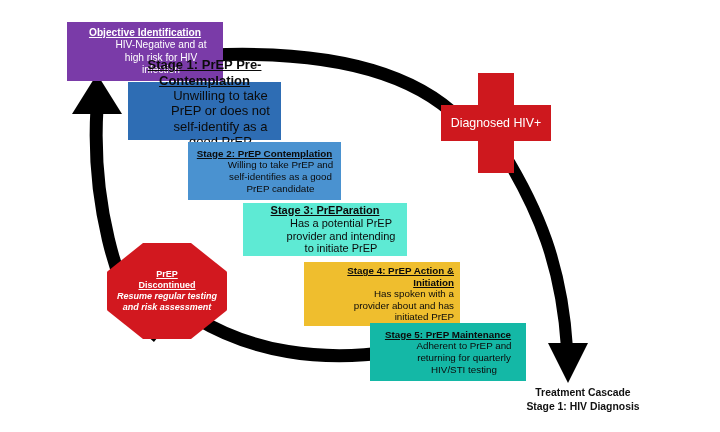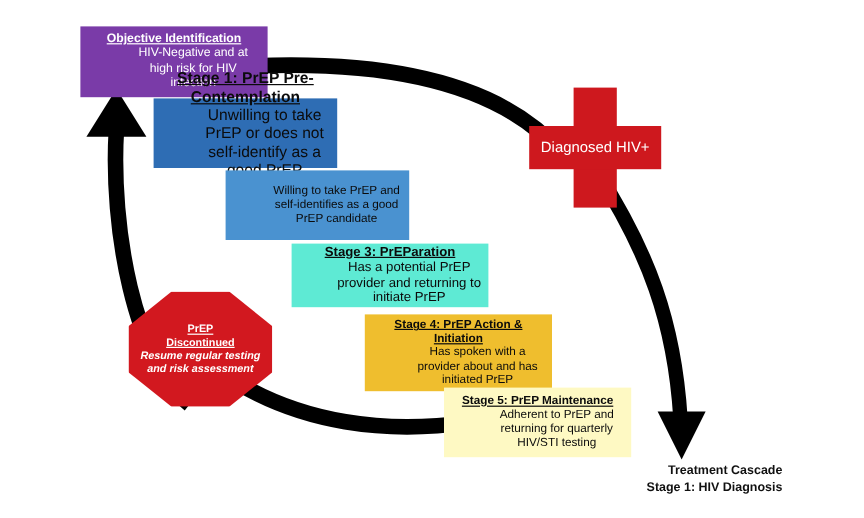--- a/index.html
+++ b/index.html
@@ -8,34 +8,34 @@
   svg.arrows{position:absolute;left:0;top:0;width:720px;height:432px;}
   .box{position:absolute;box-sizing:border-box;display:flex;flex-direction:column;
        align-items:center;justify-content:center;text-align:center;padding:4px 6px;
        line-height:1.18;}
   .box .ttl{font-weight:bold;text-decoration:underline;display:block;}
   .box .dsc{display:block;margin-left:32px;}
   .b-obj{left:67px;top:22px;width:156px;height:59px;background:#7A3BA8;color:#ffffff;font-size:10.2px;z-index:6;}
   .b-s1{left:128px;top:82px;width:153px;height:58px;background:#2E6DB4;color:#0b0b0b;font-size:13px;z-index:6;}
   .b-s2{left:188px;top:142px;width:153px;height:58px;background:#4A92D0;color:#0b0b0b;font-size:9.8px;z-index:6;}
   .b-s3{left:243px;top:203px;width:164px;height:53px;background:#5eead4;color:#0b0b0b;font-size:11px;z-index:6;}
-  .b-s4{left:304px;top:262px;width:156px;height:64px;background:#EFBE2E;color:#0b0b0b;font-size:9.8px;z-index:6;}
-  .b-s5{left:370px;top:323px;width:156px;height:58px;background:#fef9c3;color:#0b0b0b;font-size:9.8px;z-index:7;}
+  .b-s4{left:304px;top:262px;width:156px;height:64px;background:#EFBE2E;color:#0b0b0b;font-size:9.8px;z-index:6;text-align:right;}
+  .b-s5{left:370px;top:323px;width:156px;height:58px;background:#14b8a6;color:#0b0b0b;font-size:9.8px;z-index:7;}
   .octagon{position:absolute;left:107px;top:243px;width:120px;height:96px;background:#D2181F;
     clip-path:polygon(30% 0,70% 0,100% 30%,100% 70%,70% 100%,30% 100%,0 70%,0 30%);
     display:flex;flex-direction:column;align-items:center;justify-content:center;
     text-align:center;color:#fff;font-size:9px;line-height:1.25;z-index:7;padding:0 6px;box-sizing:border-box;border-radius:30px;}
   .octagon .ttl{font-weight:bold;text-decoration:underline;}
   .octagon .dsc{font-style:italic;font-weight:bold;}
   .cross{position:absolute;left:441px;top:73px;width:110px;height:100px;z-index:7;}
   .cross .arm-v{position:absolute;left:37px;top:0;width:36px;height:100px;background:#CE181E;}
   .cross .arm-h{position:absolute;left:0;top:32px;width:110px;height:36px;background:#CE181E;}
   .cross .lbl{position:absolute;left:0;top:32px;width:110px;height:36px;display:flex;
     align-items:center;justify-content:center;color:#fff;font-size:12.4px;font-weight:normal;z-index:2;}
-  .caption{position:absolute;left:482px;top:386px;width:170px;text-align:right;
+  .caption{position:absolute;left:498px;top:386px;width:170px;text-align:center;
     color:#111;font-size:10.4px;font-weight:bold;line-height:1.35;z-index:6;}
 </style>
 </head>
 <body>
 
 <div id="stage">
 
   <svg class="arrows" viewBox="0 0 720 432">
 
     <path d="M 210 55 C 330 50 420 72 468 128" fill="none" stroke="#000000" stroke-width="13" stroke-linecap="butt"></path>
@@ -53,26 +53,27 @@
     <span class="ttl">Objective Identification</span>
     <span class="dsc">HIV-Negative and at high risk for HIV infection</span>
   </div>
 
   <div class="box b-s1">
     <span class="ttl">Stage 1: PrEP Pre-Contemplation</span>
     <span class="dsc">Unwilling to take PrEP or does not self-identify as a good PrEP candidate</span>
   </div>
 
   <div class="box b-s2">
+    <span class="ttl">Stage 2: PrEP Contemplation</span>
     <span class="dsc">Willing to take PrEP and self-identifies as a good PrEP candidate</span>
   </div>
 
   <div class="box b-s3">
     <span class="ttl">Stage 3: PrEParation</span>
-    <span class="dsc">Has a potential PrEP provider and returning to initiate PrEP</span>
+    <span class="dsc">Has a potential PrEP provider and intending to initiate PrEP</span>
   </div>
 
   <div class="box b-s4">
     <span class="ttl">Stage 4: PrEP Action &amp; Initiation</span>
     <span class="dsc">Has spoken with a provider about and has initiated PrEP</span>
   </div>
 
   <div class="box b-s5">
     <span class="ttl">Stage 5: PrEP Maintenance</span>
     <span class="dsc">Adherent to PrEP and returning for quarterly HIV/STI testing</span>

